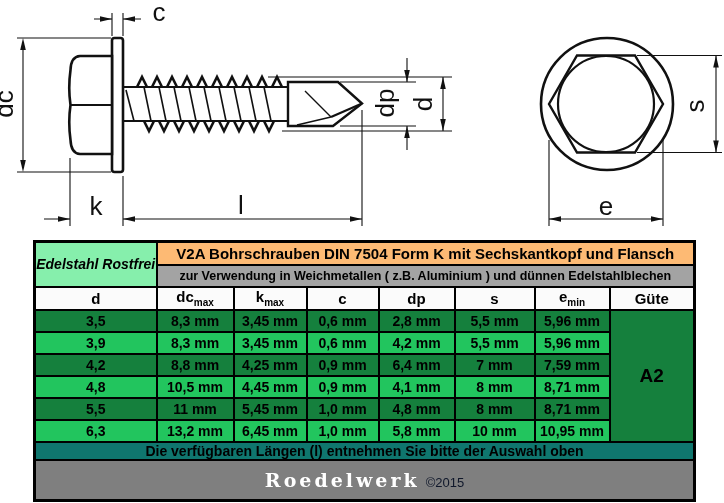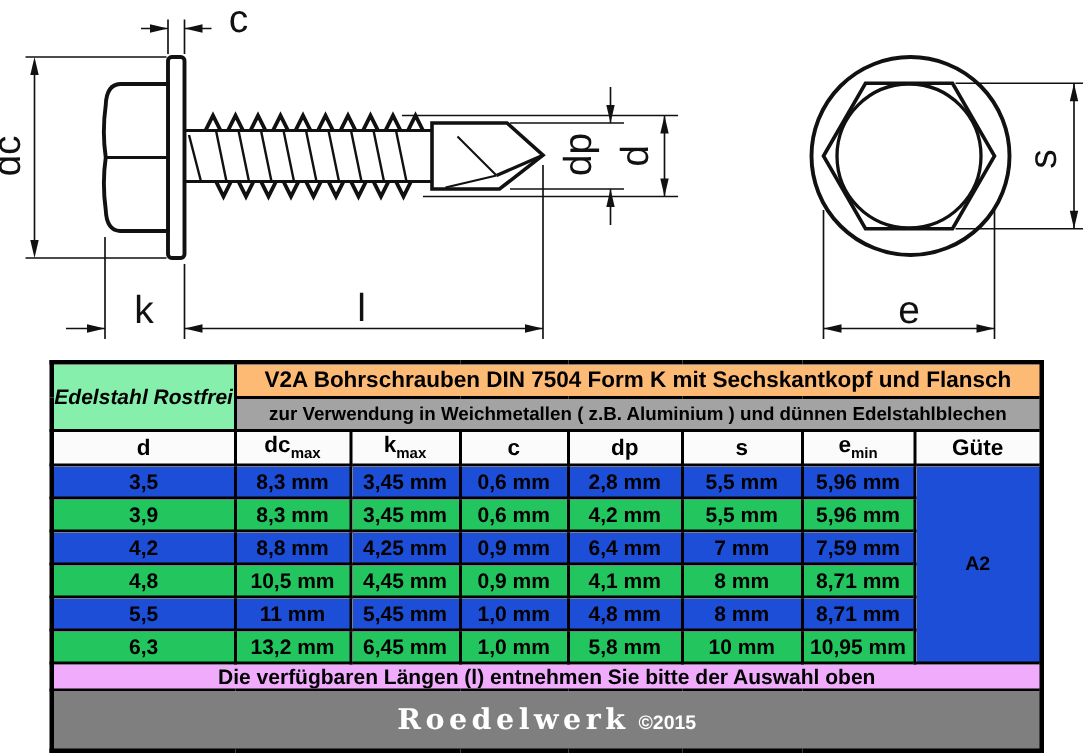--- a/index.html
+++ b/index.html
@@ -17,31 +17,31 @@
   }
   table.spec td{
     border:2px solid #000;text-align:center;vertical-align:middle;
     font-weight:bold;color:#000;padding:0;overflow:hidden;white-space:nowrap;
   }
   td.brand-cell{background:#86efac;color:#fff;font-style:italic;font-size:14px;}
   td.title-cell{background:#fdba74;font-size:15px;}
   td.subtitle-cell{background:#a3a3a3;font-size:12.5px;margin-left:38px;}
   td.colhead{background:#fbfbfb;font-size:15px;}
   td.colhead sub{font-size:10px;font-weight:bold;}
-  tr.data-odd td{background:#1d4ed8;}
+  tr.data-odd td{background:#15803d;}
   tr.data-even td{background:#22c55e;}
   td.val{font-size:14px;}
-  td.guete-cell{background:#9BBB59;font-size:13px;}
-  td.note-cell{background:#f0abfc;font-size:14px;}
+  td.guete-cell{background:#9BBB59;font-size:19px;}
+  td.note-cell{background:#0f766e;font-size:14px;}
   td.footer-cell{background:#7f7f7f;vertical-align:bottom;padding-bottom:3px;}
   .brandmark{
     font-family:"DejaVu Serif",serif;font-weight:bold;font-size:19px;
     letter-spacing:3px;color:#ffffff;
   }
-  .copyright{font-size:13px;font-weight:bold;color:#ffffff;margin-left:6px;letter-spacing:0;}
+  .copyright{font-size:13px;font-weight:normal;color:#0f172a;margin-left:6px;letter-spacing:0;}
   tr.r-title{height:23px;}
   tr.r-sub{height:22px;}
   tr.r-head{height:23px;}
   tr.r-data{height:22px;}
   tr.r-note{height:18px;}
   tr.r-foot{height:41px;}
 </style>
 </head>
 <body>
 

